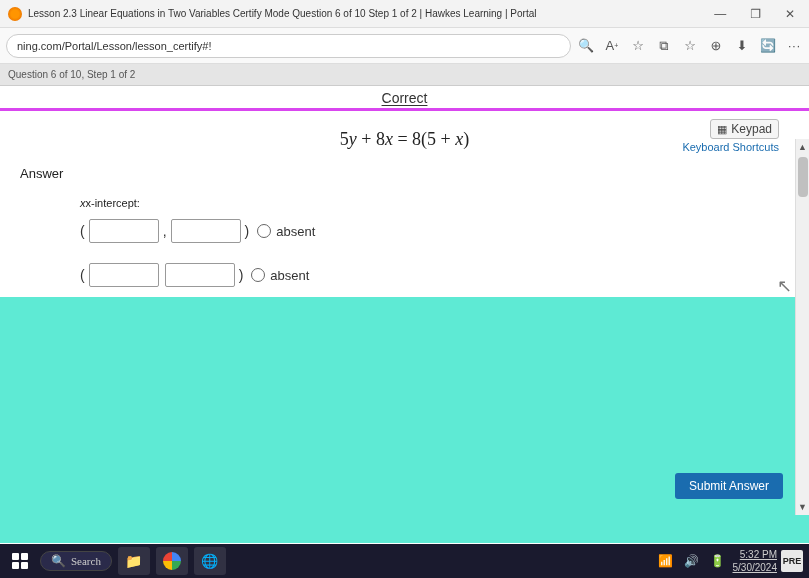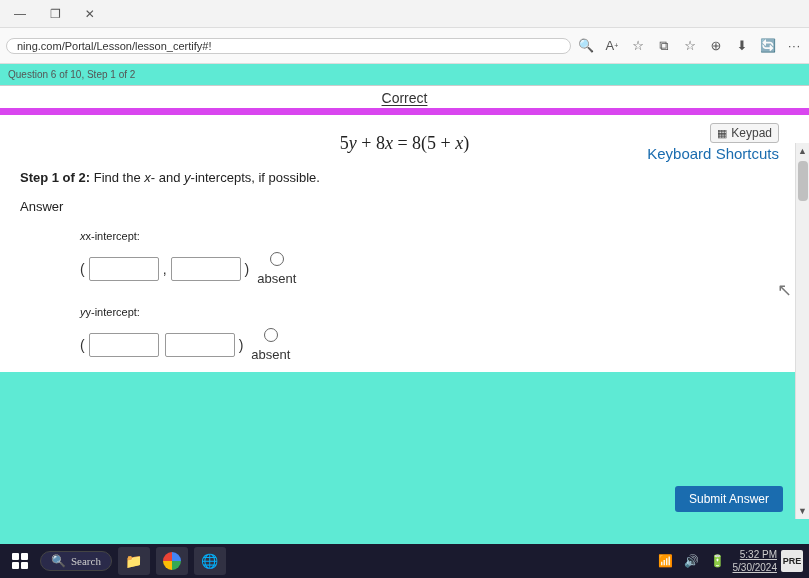--- a/index.html
+++ b/index.html
@@ -53,21 +53,21 @@
       background: #f9f9f9;
       height: 36px;
       display: flex;
       align-items: center;
       padding: 0 6px;
       border-bottom: 1px solid #ddd;
       gap: 6px;
     }
     .address-bar {
       flex: 1;
-      height: 16px;
+      height: 24px;
       border: 1px solid #ccc;
       border-radius: 12px;
       background: #fff;
       padding: 0 10px;
       font-size: 11px;
       color: #333;
       display: flex;
       align-items: center;
     }
     .browser-icons {
@@ -82,38 +82,38 @@
       align-items: center;
       justify-content: center;
       font-size: 13px;
       color: #555;
       cursor: pointer;
       border-radius: 3px;
     }
 
     
     .lesson-bar {
-      background: #5eead4;
+      background: #e5e5e5;
       height: 22px;
       display: flex;
       align-items: center;
       padding: 0 8px;
       font-size: 10px;
       color: #555;
       border-bottom: 1px solid #ccc;
     }
 
     
     .correct-banner {
       text-align: center;
       padding: 4px 0 2px 0;
       font-size: 13px;
       font-weight: 600;
       color: #333;
-      border-bottom: 7px solid #d946ef;
+      border-bottom: 3px solid #d946ef;
       background: #fff;
     }
     .correct-banner span {
       text-decoration: underline;
       text-underline-offset: 2px;
     }
 
     
     .main-content {
       background: #fff;
@@ -156,21 +156,21 @@
       gap: 4px;
       font-size: 12px;
       color: #444;
       cursor: pointer;
       padding: 2px 6px;
       border: 1px solid #bbb;
       border-radius: 3px;
       background: #f5f5f5;
     }
     .keyboard-shortcuts-link {
-      font-size: 15px;
+      font-size: 11px;
       color: #1a6caf;
       cursor: pointer;
       text-decoration: none;
       text-align: center;
     }
 
     
     .answer-label {
       font-size: 13px;
       color: #222;
@@ -213,24 +213,22 @@
     .coord-input {
       width: 70px;
       height: 24px;
       border: 1px solid #999;
       border-radius: 2px;
       background: #fff;
       font-size: 13px;
     }
     .absent-radio-group {
       display: flex;
-      align-items: center;
       gap: 5px;
       margin-left: 4px;
-      flex-direction: column;
     }
     .radio-circle {
       width: 14px;
       height: 14px;
       border-radius: 50%;
       border: 1.5px solid #666;
       display: inline-block;
       background: #fff;
       cursor: pointer;
     }
@@ -264,21 +262,21 @@
       align-items: center;
       justify-content: center;
       font-size: 9px;
       cursor: pointer;
       color: #555;
     }
 
     
     .submit-area {
       position: absolute;
-      bottom: 35px;
+      bottom: 44px;
       right: 26px;
       border-radius: 10px;
     }
     .submit-btn {
       background: #1a6caf;
       color: #fff;
       border: none;
       border-radius: 3px;
       padding: 6px 14px;
       font-size: 12px;
@@ -392,20 +390,24 @@
       height: 20px;
       font-size: 18px;
       color: #555;
       cursor: default;
     }
   </style>
 </head>
 <body>
 
 <div class="title-bar">
+  <div class="title-bar-left">
+    <div class="title-bar-icon"></div>
+    <span style="font-size:10px; color:#333;">Lesson 2.3 Linear Equations in Two Variables Certify Mode Question 6 of 10 Step 1 of 2 | Hawkes Learning | Portal</span>
+  </div>
   <div class="title-bar-controls">
     <span class="title-bar-ctrl">—</span>
     <span class="title-bar-ctrl">❐</span>
     <span class="title-bar-ctrl close">✕</span>
   </div>
 </div>
 
 <div class="browser-toolbar">
   <div class="address-bar">
     <span style="font-size:11px;">ning.com/Portal/Lesson/lesson_certify#!</span>
@@ -432,24 +434,20 @@
 </div>
 
 <div style="position:relative; background:#5eead4; height: calc(578px - 28px - 36px - 22px - 26px - 34px); overflow: hidden;">
 
   <div class="main-content">
 
     <div class="equation-area">
       <span style="font-family:'Times New Roman',serif; font-size:18px;">5<i>y</i> + 8<i>x</i> = 8(5 + <i>x</i>)</span>
     </div>
 
-    <div class="step-instruction">
-      <strong>Step 1 of 2:</strong>
-      <span> Find the <i>x</i>- and <i>y</i>-intercepts, if possible.</span>
-    </div>
 
     <div class="right-panel">
       <button class="keypad-btn">
         <span style="font-size:11px;">▦</span>
         <span>Keypad</span>
       </button>
       <a class="keyboard-shortcuts-link">Keyboard Shortcuts</a>
     </div>
 
     <div class="answer-label">Answer</div>
@@ -466,23 +464,20 @@
         <input type="text" class="coord-input" value="" style="">
         <span>)</span>
         <div class="absent-radio-group">
           <div class="radio-circle"></div>
           <span class="absent-label">absent</span>
         </div>
       </div>
     </div>
 
     <div class="intercept-section" style="margin-top:20px;">
-      <div class="intercept-label">
-        <i>y</i><span>y-intercept:</span>
-      </div>
       <div class="intercept-input-row">
         <span>(</span>
         <input type="text" class="coord-input" value="" style="">
         <input type="text" class="coord-input" value="" style="margin-left: 2px;">
         <span>)</span>
         <div class="absent-radio-group">
           <div class="radio-circle"></div>
           <span class="absent-label">absent</span>
         </div>
       </div>

